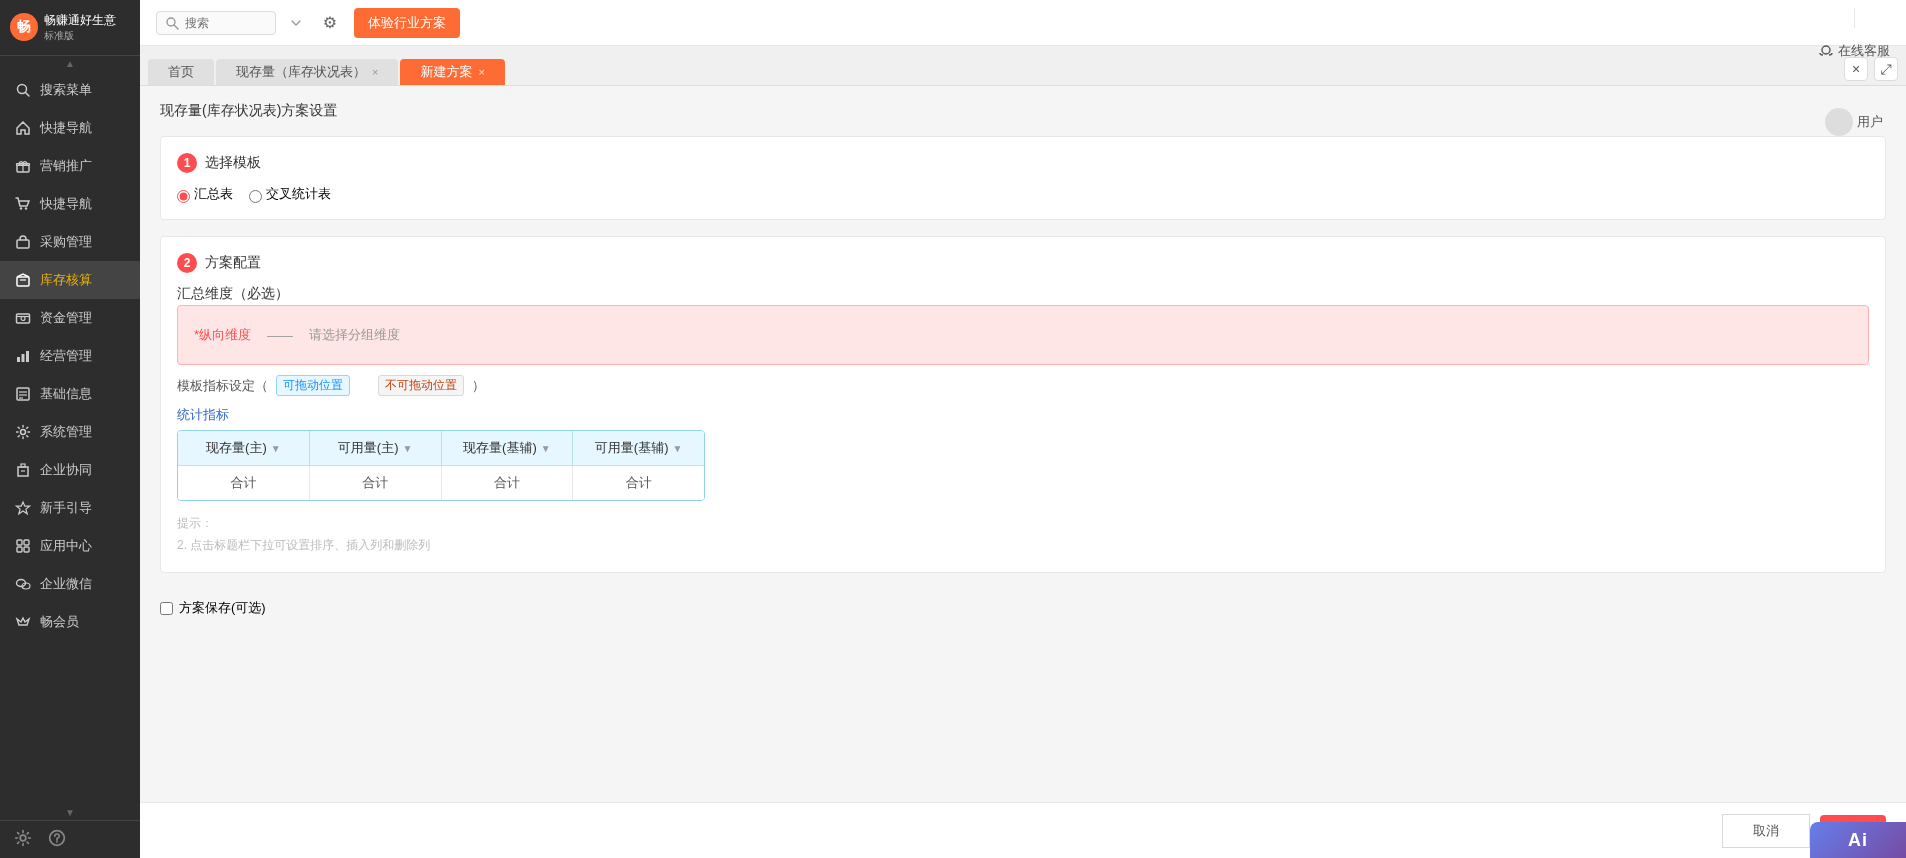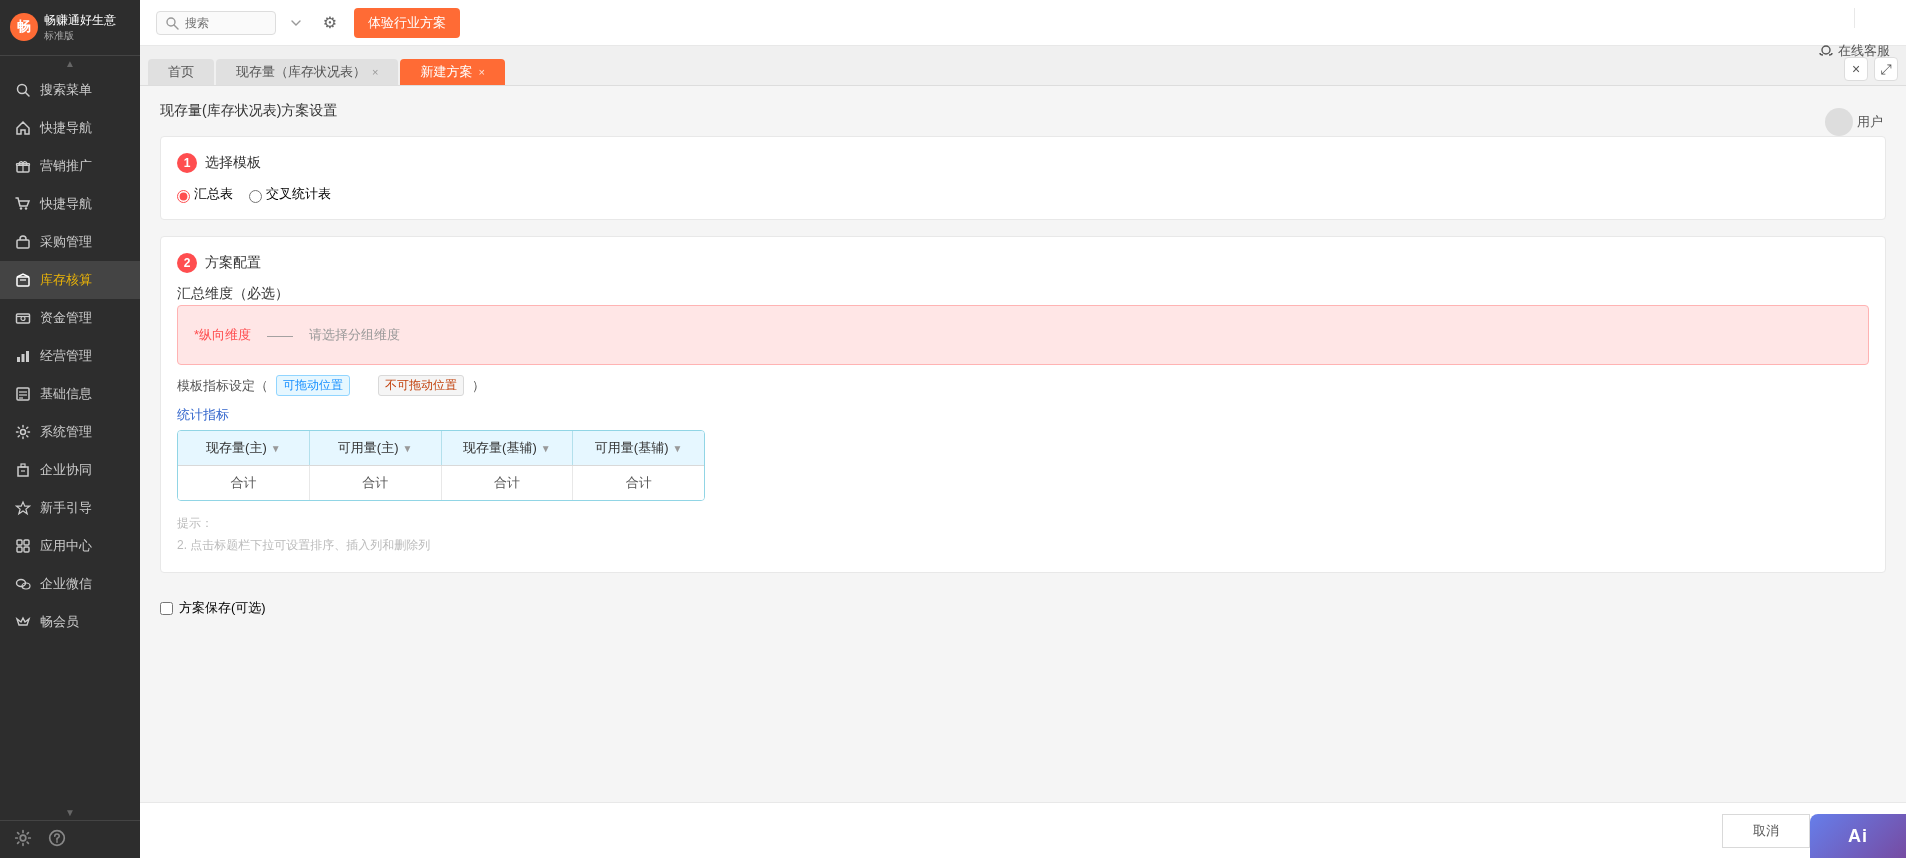--- a/index.html
+++ b/index.html
@@ -208,21 +208,21 @@
       border-radius: 0; padding: 7px 30px; cursor: pointer; font-size: 13px; font-family: Liberation Serif, serif;
     }
     .btn-query {
       border: none; background: #ff4d4f; color: #fff;
       border-radius: 4px; padding: 7px 20px; cursor: pointer; font-size: 13px;
     }
 
     
     .ai-button {
       position: fixed; bottom: 0; right: 0;
-      width: 96px; height: 44px;
+      width: 96px; height: 36px;
       background: linear-gradient(135deg, #667eea, #764ba2);
       color: #fff; font-size: 18px; font-weight: bold;
       display: flex; align-items: center; justify-content: center;
       cursor: pointer; border-radius: 8px 0 0 0;
       letter-spacing: 1px;
     }
 
     
     .sidebar-scroll-indicator { text-align: center; padding: 2px; color: #666; font-size: 10px; }
 

